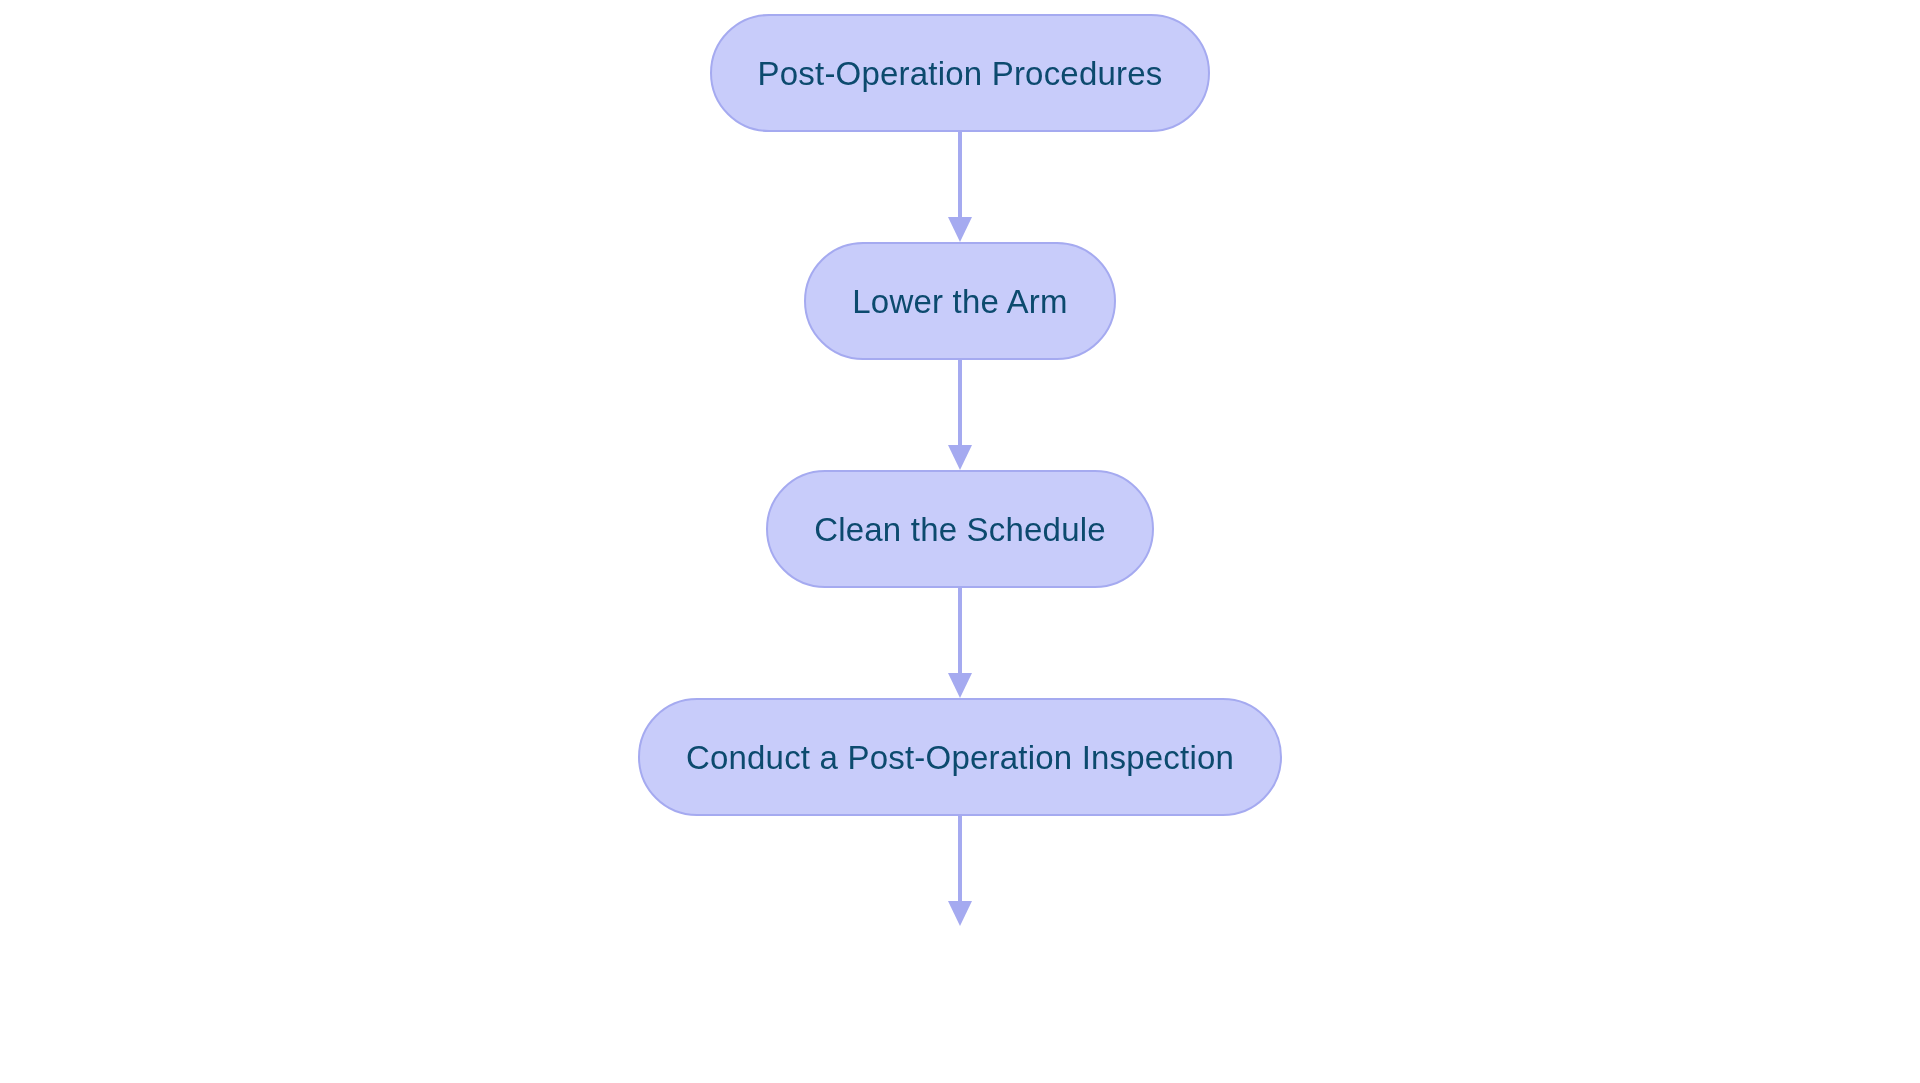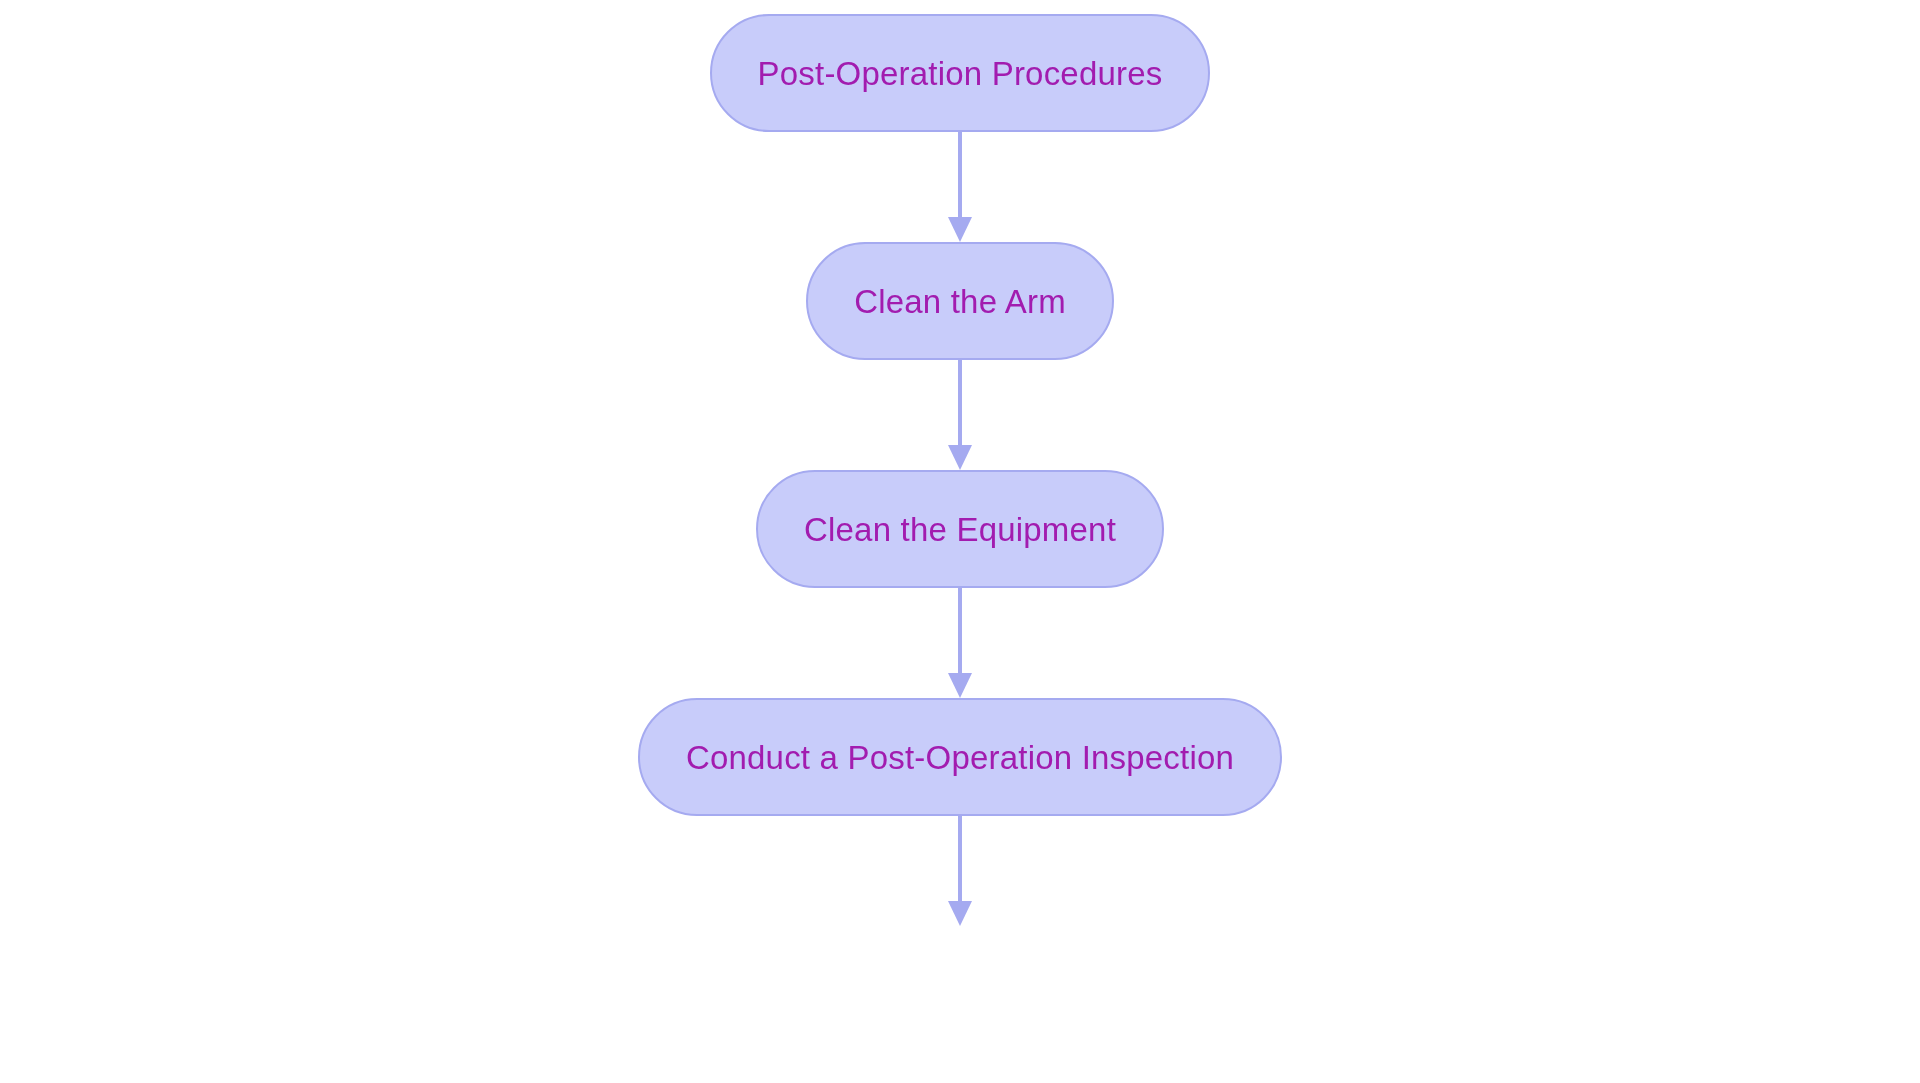--- a/index.html
+++ b/index.html
@@ -35,21 +35,21 @@
   }
 
   .node {
     box-sizing: border-box;
     display: flex;
     align-items: center;
     justify-content: center;
     background: #c8ccfa;
     border: 2px solid #a5aaf0;
     border-radius: 999px;
-    color: #a21caf;
+    color: #0c4a6e;
     font-size: 33px;
     font-weight: 400;
     letter-spacing: 0.2px;
     line-height: 1;
     white-space: nowrap;
     padding: 0 46px;
     height: 118px;
     text-align: center;
   }
 
@@ -100,30 +100,30 @@
     <div class="node">
       <span class="node-label">Post-Operation Procedures</span>
     </div>
 
     <div class="connector gap-1">
       <div class="stem"></div>
       <div class="head"></div>
     </div>
 
     <div class="node">
-      <span class="node-label">Clean the Arm</span>
+      <span class="node-label">Lower the Arm</span>
     </div>
 
     <div class="connector gap-2">
       <div class="stem"></div>
       <div class="head"></div>
     </div>
 
     <div class="node">
-      <span class="node-label">Clean the Equipment</span>
+      <span class="node-label">Clean the Schedule</span>
     </div>
 
     <div class="connector gap-3">
       <div class="stem"></div>
       <div class="head"></div>
     </div>
 
     <div class="node">
       <span class="node-label">Conduct a Post-Operation Inspection</span>
     </div>

